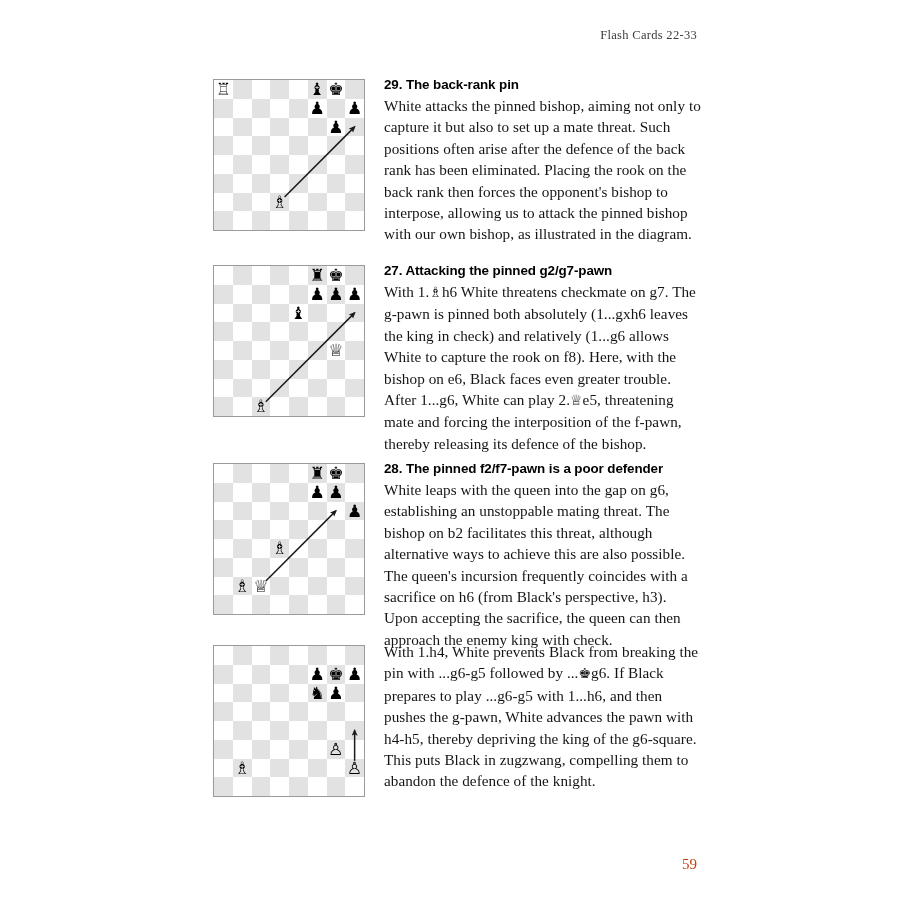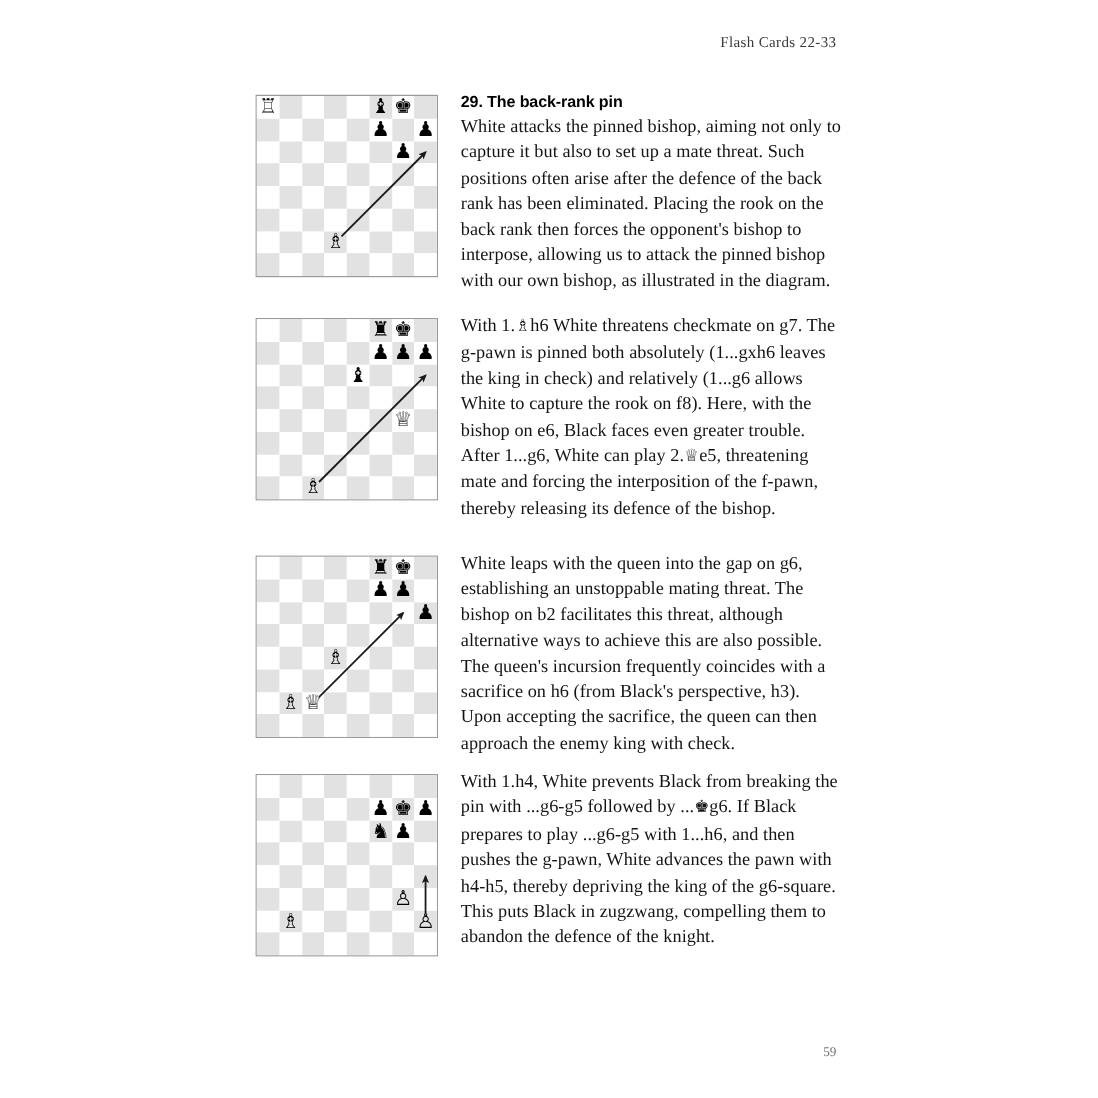--- a/index.html
+++ b/index.html
@@ -26,24 +26,24 @@
     top: 28px;
     right: 218px;
     font-family: "Liberation Serif", "DejaVu Serif", serif;
     font-size: 12.5px;
     letter-spacing: 0.3px;
     color: #3a3a3a;
     white-space: nowrap;
   }
   .page-number {
     position: absolute;
-    bottom: 32px;
+    bottom: 42px;
     right: 218px;
-    font-size: 11px;
-    color: #737373;
+    font-size: 15px;
+    color: #c2410c;
   }
   .card {
     position: absolute;
     left: 213px;
     width: 490px;
     display: flex;
     align-items: flex-start;
   }
   .board-wrap {
     width: 150px;
@@ -288,20 +288,21 @@
               <defs>
                 <marker id="ah1" markerWidth="5" markerHeight="5" refX="3.6" refY="2" orient="auto">
                   <path d="M0,0 L4.6,2 L0,4 L1,2 Z" fill="#1a1a1a"></path>
                 </marker>
               </defs>
               <line x1="51.82474746830583" y1="135.67525253169416" x2="140.625" y2="46.875" stroke="#1a1a1a" stroke-width="1.5" marker-end="url(#ah1)"></line>
             </svg>
           </div>
         </div>
         <div class="text-col">
+          <div class="card-title">27. Attacking the pinned g2/g7-pawn</div>
           <p class="card-body">With 1.<span class="fig">♗</span>h6 White threatens checkmate on g7. The g-pawn is pinned both absolutely (1...gxh6 leaves the king in check) and relatively (1...g6 allows White to capture the rook on f8). Here, with the bishop on e6, Black faces even greater trouble. After 1...g6, White can play 2.<span class="fig">♕</span>e5, threatening mate and forcing the interposition of the f-pawn, thereby releasing its defence of the bishop.</p>
         </div>
       </div>
       <div class="card" style="top: 463px;">
         <div class="board-wrap">
           <div class="board">
             <div class="sq light" style="left: 0px; top: 0px;"></div>
             <div class="sq dark" style="left: 18.75px; top: 0px;"></div>
             <div class="sq light" style="left: 37.5px; top: 0px;"></div>
             <div class="sq dark" style="left: 56.25px; top: 0px;"></div>
@@ -377,20 +378,21 @@
               <defs>
                 <marker id="ah2" markerWidth="5" markerHeight="5" refX="3.6" refY="2" orient="auto">
                   <path d="M0,0 L4.6,2 L0,4 L1,2 Z" fill="#1a1a1a"></path>
                 </marker>
               </defs>
               <line x1="51.82474746830583" y1="116.92525253169417" x2="121.875" y2="46.875" stroke="#1a1a1a" stroke-width="1.5" marker-end="url(#ah2)"></line>
             </svg>
           </div>
         </div>
         <div class="text-col">
+          <div class="card-title">28. The pinned f2/f7-pawn is a poor defender</div>
           <p class="card-body">White leaps with the queen into the gap on g6, establishing an unstoppable mating threat. The bishop on b2 facilitates this threat, although alternative ways to achieve this are also possible. The queen's incursion frequently coincides with a sacrifice on h6 (from Black's perspective, h3). Upon accepting the sacrifice, the queen can then approach the enemy king with check.</p>
         </div>
       </div>
       <div class="card" style="top: 645px;">
         <div class="board-wrap">
           <div class="board">
             <div class="sq light" style="left: 0px; top: 0px;"></div>
             <div class="sq dark" style="left: 18.75px; top: 0px;"></div>
             <div class="sq light" style="left: 37.5px; top: 0px;"></div>
             <div class="sq dark" style="left: 56.25px; top: 0px;"></div>

